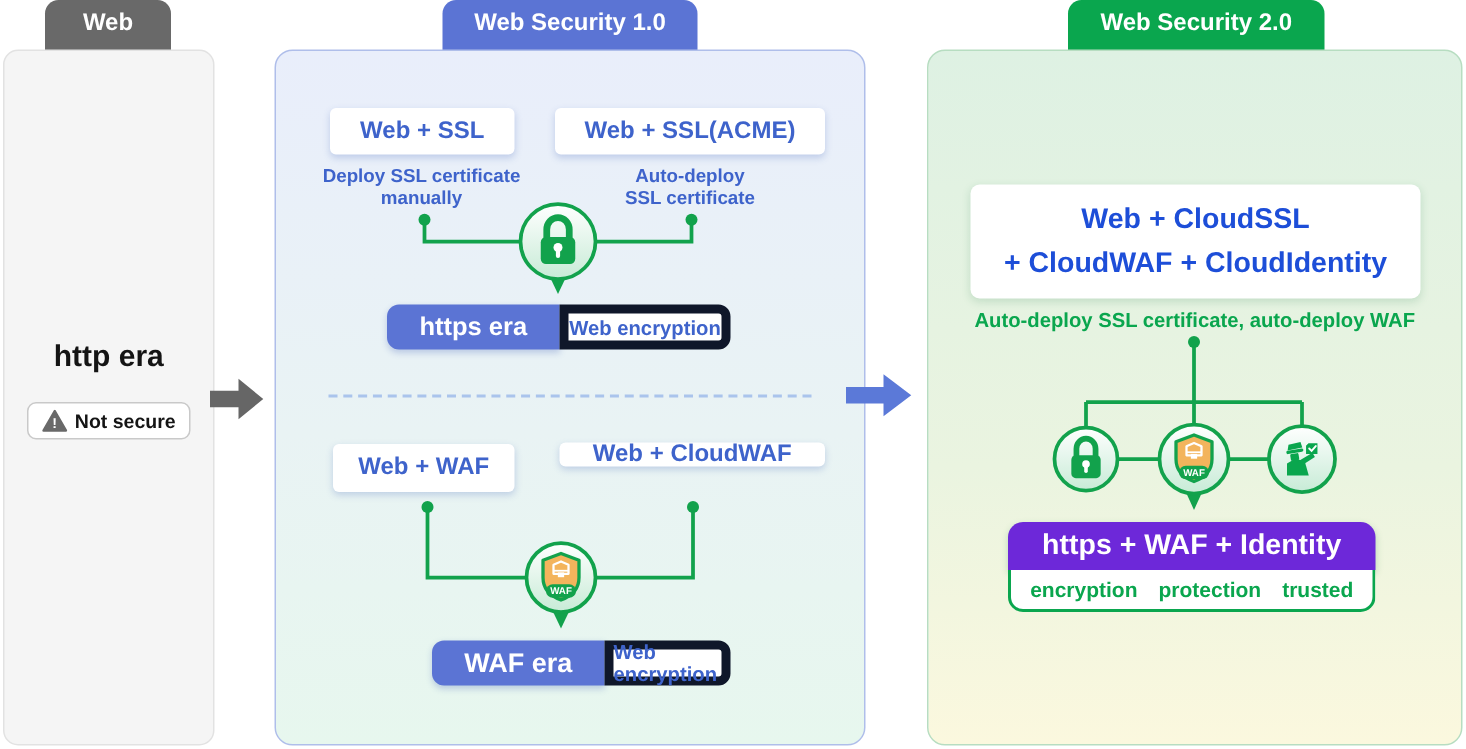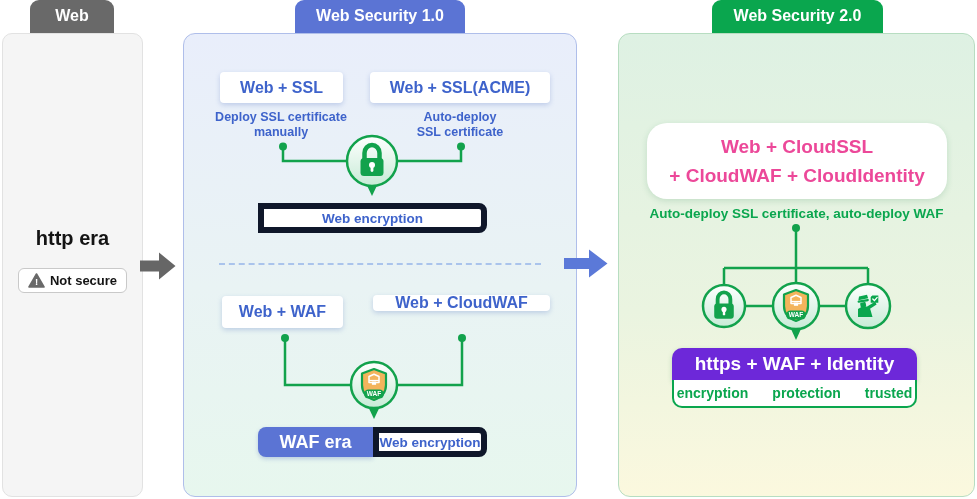--- a/index.html
+++ b/index.html
@@ -61,39 +61,39 @@
     position:absolute;left:2px;top:268px;width:141px;display:flex;justify-content:center;
   }
   #not-secure-badge .pill{
     display:flex;align-items:center;gap:5px;background:#fff;
     border:1px solid #c9c9c9;border-radius:6px;padding:4px 9px;
     font-weight:bold;font-size:13px;color:#141414;
   }
   .conn{position:absolute;}
   #right-title-box{
     position:absolute;left:647px;top:123px;width:300px;height:76px;
-    background:#fff;border-radius:20px;box-shadow:0 2px 6px rgba(40,130,80,0.18);
+    background:#fff;border-radius:6px;box-shadow:0 2px 6px rgba(40,130,80,0.18);
     display:flex;flex-direction:column;align-items:center;justify-content:center;
-    color:#ec4899;font-weight:bold;font-size:19px;line-height:29px;
+    color:#1d4ed8;font-weight:bold;font-size:19px;line-height:29px;
   }
   #right-caption{
     position:absolute;left:618px;top:206px;width:357px;text-align:center;
     color:#0aa64e;font-weight:bold;font-size:13.5px;
   }
   #right-bar-group{position:absolute;left:672px;top:348px;width:245px;}
   #right-era-bar{
     height:32px;background:#6d28d9;border-radius:10px 10px 0 0;
     color:#fff;font-weight:bold;font-size:19px;
     display:flex;align-items:center;justify-content:center;
     box-shadow:0 2px 5px rgba(30,130,70,0.25);
   }
   #right-features{
     height:28px;background:#fff;border:2px solid #0aa64e;border-top:none;
     border-radius:0 0 10px 10px;box-sizing:border-box;
-    display:flex;align-items:center;justify-content:center;gap:24px;
+    display:flex;align-items:center;justify-content:center;gap:14px;
     color:#0aa64e;font-weight:bold;font-size:14px;
   }
   .arrow{position:absolute;}
 </style>
 </head>
 <body>
 
 <div id="canvas">
 
   <div class="tab" style="left:30px;width:84px;background:#696969;">
@@ -150,20 +150,21 @@
     <g>
       <circle cx="122" cy="36" r="25" fill="url(#g1)" stroke="#12a24c" stroke-width="2.5"></circle>
       <path d="M114.5,34 v-6 a7.5,8 0 0 1 15,0 v6" fill="none" stroke="#12a24c" stroke-width="4.5"></path>
       <rect x="110.5" y="33" width="23" height="18" rx="3.5" fill="#12a24c"></rect>
       <circle cx="122" cy="40" r="3" fill="#ffffff"></circle>
       <rect x="120.6" y="41" width="2.8" height="6" rx="1.4" fill="#ffffff"></rect>
     </g>
   </svg>
 
   <div class="era-group" style="left:258px;top:203px;width:229px;">
+    <div class="era-bar" style="width:115px;">https era</div>
     <div class="era-desc">Web encryption</div>
   </div>
 
   <div id="dashed-divider"></div>
 
   <div class="wbox" style="left:222px;top:296px;width:121px;height:32px;">Web + WAF</div>
   <div class="wbox" style="left:373px;top:295px;width:177px;height:16px;">Web + CloudWAF</div>
 
   <svg class="conn" style="left:250px;top:330px;" width="240" height="92" viewBox="0 0 240 92">
     <defs>
@@ -185,21 +186,21 @@
         <path d="M-5,-7.5 l5,-2.2 5,2.2 v6 h-10 Z" fill="none" stroke="#ffffff" stroke-width="1.5" stroke-linejoin="round"></path>
         <path d="M-5,-3.5 h10" stroke="#ffffff" stroke-width="1.2"></path>
         <rect x="-2.1" y="-2.4" width="4.2" height="3.2" fill="#ffffff"></rect>
         <rect x="-10" y="5.5" width="20" height="9" rx="4.5" fill="#12a24c"></rect>
         <text y="12.3" text-anchor="middle" fill="#ffffff" font-size="6.5" font-weight="bold">WAF</text>
       </g>
     </g>
   </svg>
 
   <div class="era-group" style="left:258px;top:427px;width:229px;">
-    <div class="era-bar" style="width:115px;font-size:18px;">WAF era</div>
+    <div class="era-bar" style="width:115px;font-size:18px;margin-left:30px;">WAF era</div>
     <div class="era-desc">Web encryption</div>
   </div>
 
   <svg class="arrow" style="left:564px;top:249px;" width="44" height="29" viewBox="0 0 44 29">
     <path d="M0,9 H25 V0.5 L43.5,14.5 L25,28.5 V20 H0 Z" fill="#5b79d8"></path>
   </svg>
 
   <div class="tab" style="left:712px;width:171px;background:#0aa64e;">
     <span>Web Security 2.0</span>
   </div>

